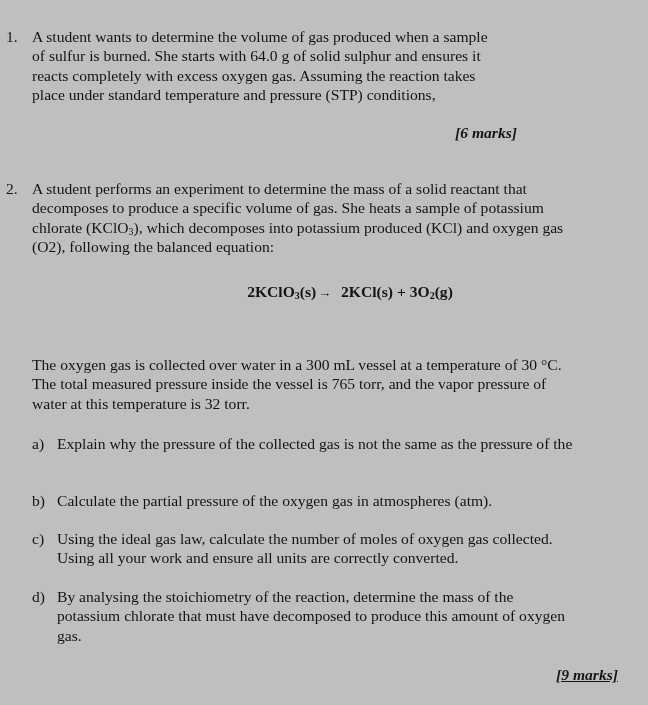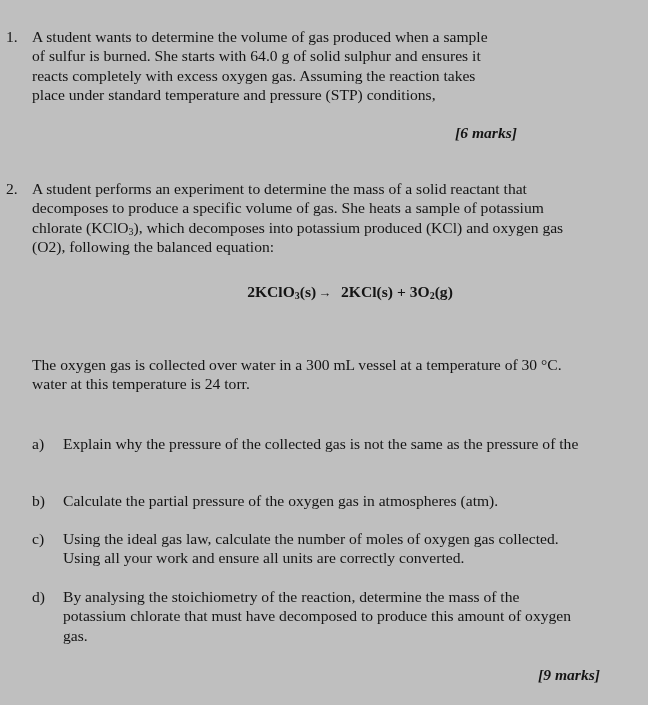--- a/index.html
+++ b/index.html
@@ -60,21 +60,21 @@
     left: 0;
     width: 648px;
   }
   .slabel {
     position: absolute;
     left: 32px;
     top: 0;
   }
   .stext {
     position: absolute;
-    left: 63px;
+    left: 57px;
     top: 0;
     width: 560px;
   }
   .para {
     position: absolute;
     left: 32px;
     width: 590px;
   }
   sub.chem {
     font-size: 10px;
@@ -110,21 +110,22 @@
   <span class="inner">
     <span>2KClO</span><sub>3</sub><span>(s)</span><span style="font-weight:normal; font-size:13px; margin:0 2px;">→</span>
     &nbsp;<span>2KCl(s)</span>
     <span>+</span>
     <span>3O</span><sub>2</sub><span>(g)</span>
   </span>
 </div>
 
 <div class="para" style="top:344px;margin-top:11px;">
   <div>The oxygen gas is collected over water in a 300 mL vessel at a temperature of 30 °C.</div>
-  <div>water at this temperature is 24 torr.</div>
+  <div>The total measured pressure inside the vessel is 765 torr, and the vapor pressure of</div>
+  <div>water at this temperature is 32 torr.</div>
 </div>
 
 <div class="sub" style="top:434px;">
   <span class="slabel">a)</span>
   <div class="stext">
     <div>Explain why the pressure of the collected gas is not the same as the pressure of the</div>
   </div>
 </div>
 
 <div class="sub" style="top:491px;">
@@ -144,13 +145,13 @@
 
 <div class="sub" style="top:587px;">
   <span class="slabel">d)</span>
   <div class="stext">
     <div>By analysing the stoichiometry of the reaction, determine the mass of the</div>
     <div>potassium chlorate that must have decomposed to produce this amount of oxygen</div>
     <div>gas.</div>
   </div>
 </div>
 
-<div class="marks" style="top:665px; left:538px;">[9 marks]</div>
+<div class="marks" style="top:665px; left:556px;text-decoration:underline;">[9 marks]</div>
 
 </body></html>

